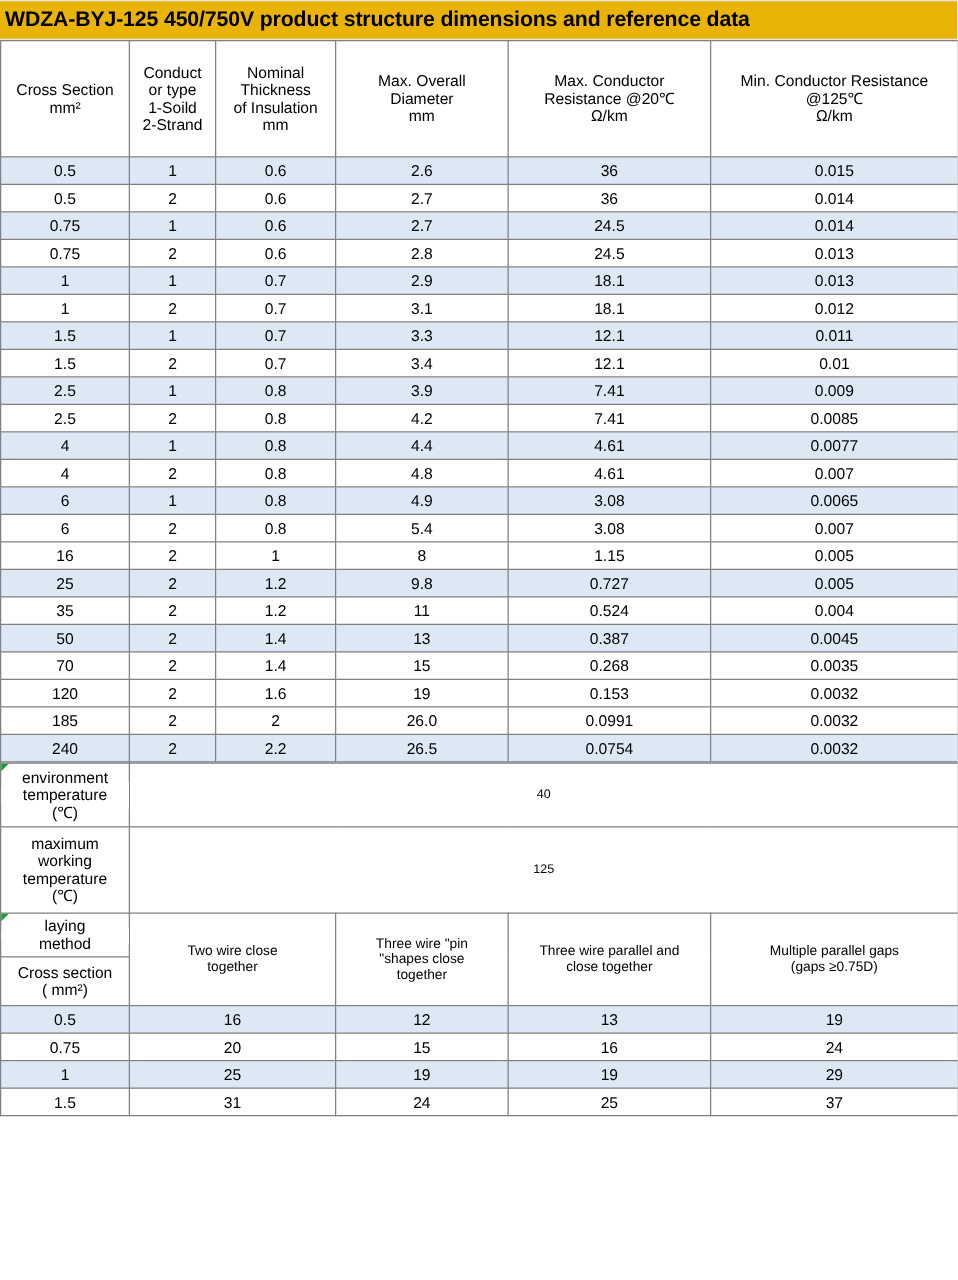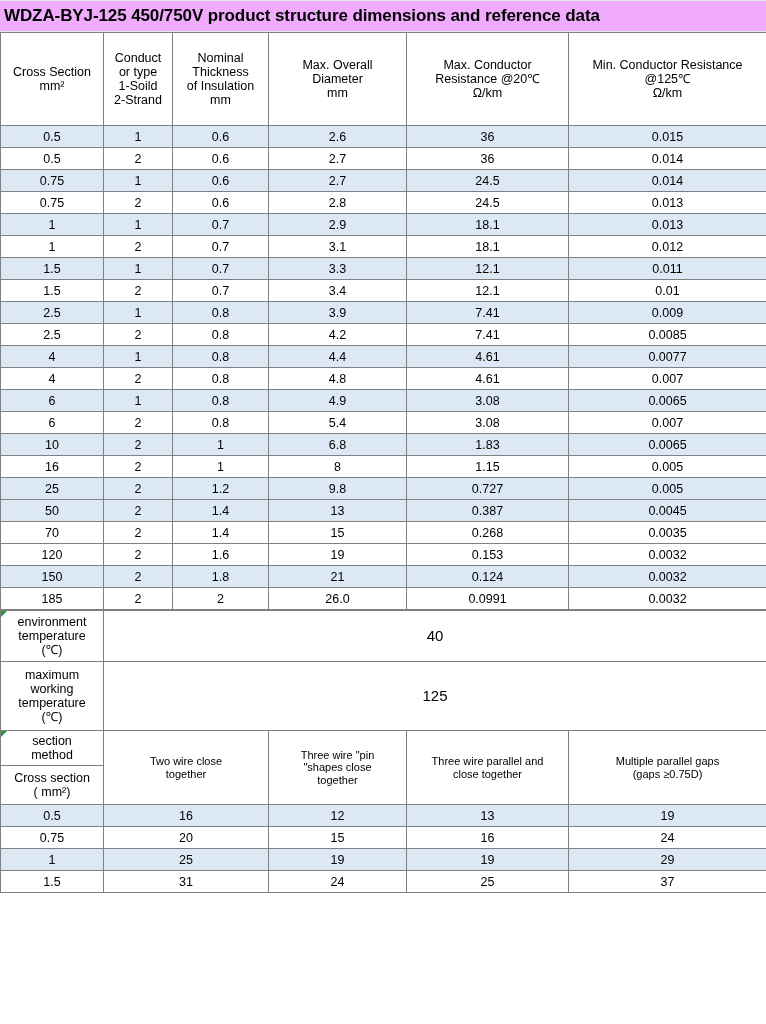--- a/index.html
+++ b/index.html
@@ -19,21 +19,21 @@
     width: 766px;
     position: relative;
   }
 
   
   .title-row {
     box-sizing: border-box;
     width: 766px;
     border-top: 1px solid #e8e8e8;
     border-bottom: 1px solid #e8e8e8;
-    background: #f0abfc;
+    background: #eab308;
     overflow: hidden;
     white-space: nowrap;
   }
   .title-text {
     display: block;
     font-size: 17px;
     font-weight: bold;
     line-height: 30px;
     padding-left: 4px;
     letter-spacing: -0.1px;
@@ -101,21 +101,21 @@
   }
 
   .cell-env, .cell-max, .cell-lay, .cell-cs {
     font-size: 12.5px;
     padding: 2px 1px;
   }
   .cell-env { height: 50px; }
   .cell-max { height: 68px; }
   .cell-lay { height: 34px; }
   .cell-cs  { height: 38px; }
-  .big-merge { font-size: 15px; margin-top: 16px; }
+  .big-merge { font-size: 10px; margin-top: 16px; }
   .hdr-tall { height: 72px; font-size: 11px; padding: 2px 3px; }
 </style>
 </head>
 <body>
 
 <div class="sheet">
 
   <div class="title-row" id="title-1">
     <span class="title-text">WDZA-BYJ-125 450/750V product structure dimensions and reference data</span>
   </div>
@@ -270,44 +270,44 @@
           <td class="val">0.0065</td>
         </tr>
         <tr>
           <td class="val">6</td>
           <td class="val">2</td>
           <td class="val">0.8</td>
           <td class="val">5.4</td>
           <td class="val">3.08</td>
           <td class="val">0.007</td>
         </tr>
-        <tr class="shaded">
-          <td class="val">10</td>
-          <td class="val">2</td>
-          <td class="val">1</td>
-          <td class="val">6.8</td>
-          <td class="val">1.83</td>
-          <td class="val">0.0065</td>
-        </tr>
         <tr>
           <td class="val">16</td>
           <td class="val">2</td>
           <td class="val">1</td>
           <td class="val">8</td>
           <td class="val">1.15</td>
           <td class="val">0.005</td>
         </tr>
         <tr class="shaded">
           <td class="val">25</td>
           <td class="val">2</td>
           <td class="val">1.2</td>
           <td class="val">9.8</td>
           <td class="val">0.727</td>
           <td class="val">0.005</td>
         </tr>
+        <tr>
+          <td class="val">35</td>
+          <td class="val">2</td>
+          <td class="val">1.2</td>
+          <td class="val">11</td>
+          <td class="val">0.524</td>
+          <td class="val">0.004</td>
+        </tr>
         <tr class="shaded">
           <td class="val">50</td>
           <td class="val">2</td>
           <td class="val">1.4</td>
           <td class="val">13</td>
           <td class="val">0.387</td>
           <td class="val">0.0045</td>
         </tr>
         <tr>
           <td class="val">70</td>
@@ -318,34 +318,34 @@
           <td class="val">0.0035</td>
         </tr>
         <tr>
           <td class="val">120</td>
           <td class="val">2</td>
           <td class="val">1.6</td>
           <td class="val">19</td>
           <td class="val">0.153</td>
           <td class="val">0.0032</td>
         </tr>
-        <tr class="shaded">
-          <td class="val">150</td>
-          <td class="val">2</td>
-          <td class="val">1.8</td>
-          <td class="val">21</td>
-          <td class="val">0.124</td>
-          <td class="val">0.0032</td>
-        </tr>
         <tr>
           <td class="val">185</td>
           <td class="val">2</td>
           <td class="val">2</td>
           <td class="val">26.0</td>
           <td class="val">0.0991</td>
+          <td class="val">0.0032</td>
+        </tr>
+        <tr class="shaded">
+          <td class="val">240</td>
+          <td class="val">2</td>
+          <td class="val">2.2</td>
+          <td class="val">26.5</td>
+          <td class="val">0.0754</td>
           <td class="val">0.0032</td>
         </tr>
       </tbody>
   </table>
 
 
   <table class="grid t2">
     <colgroup>
       <col class="d1">
         <col class="d2">
@@ -368,21 +368,21 @@
           <div>maximum</div>
           <div>working</div>
           <div>temperature</div>
           <div>(℃)</div>
         </td>
         <td class="big-merge" colspan="4">125</td>
       </tr>
       <tr>
         <td class="cell-lay marker">
           <span class="tri"></span>
-          <div>section</div>
+          <div>laying</div>
           <div>method</div>
         </td>
         <td class="hdr-tall" rowspan="2">
           <div>Two wire close</div>
           <div>together</div>
         </td>
         <td class="hdr-tall" rowspan="2">
           <div>Three wire "pin</div>
           <div>"shapes close</div>
           <div>together</div>

